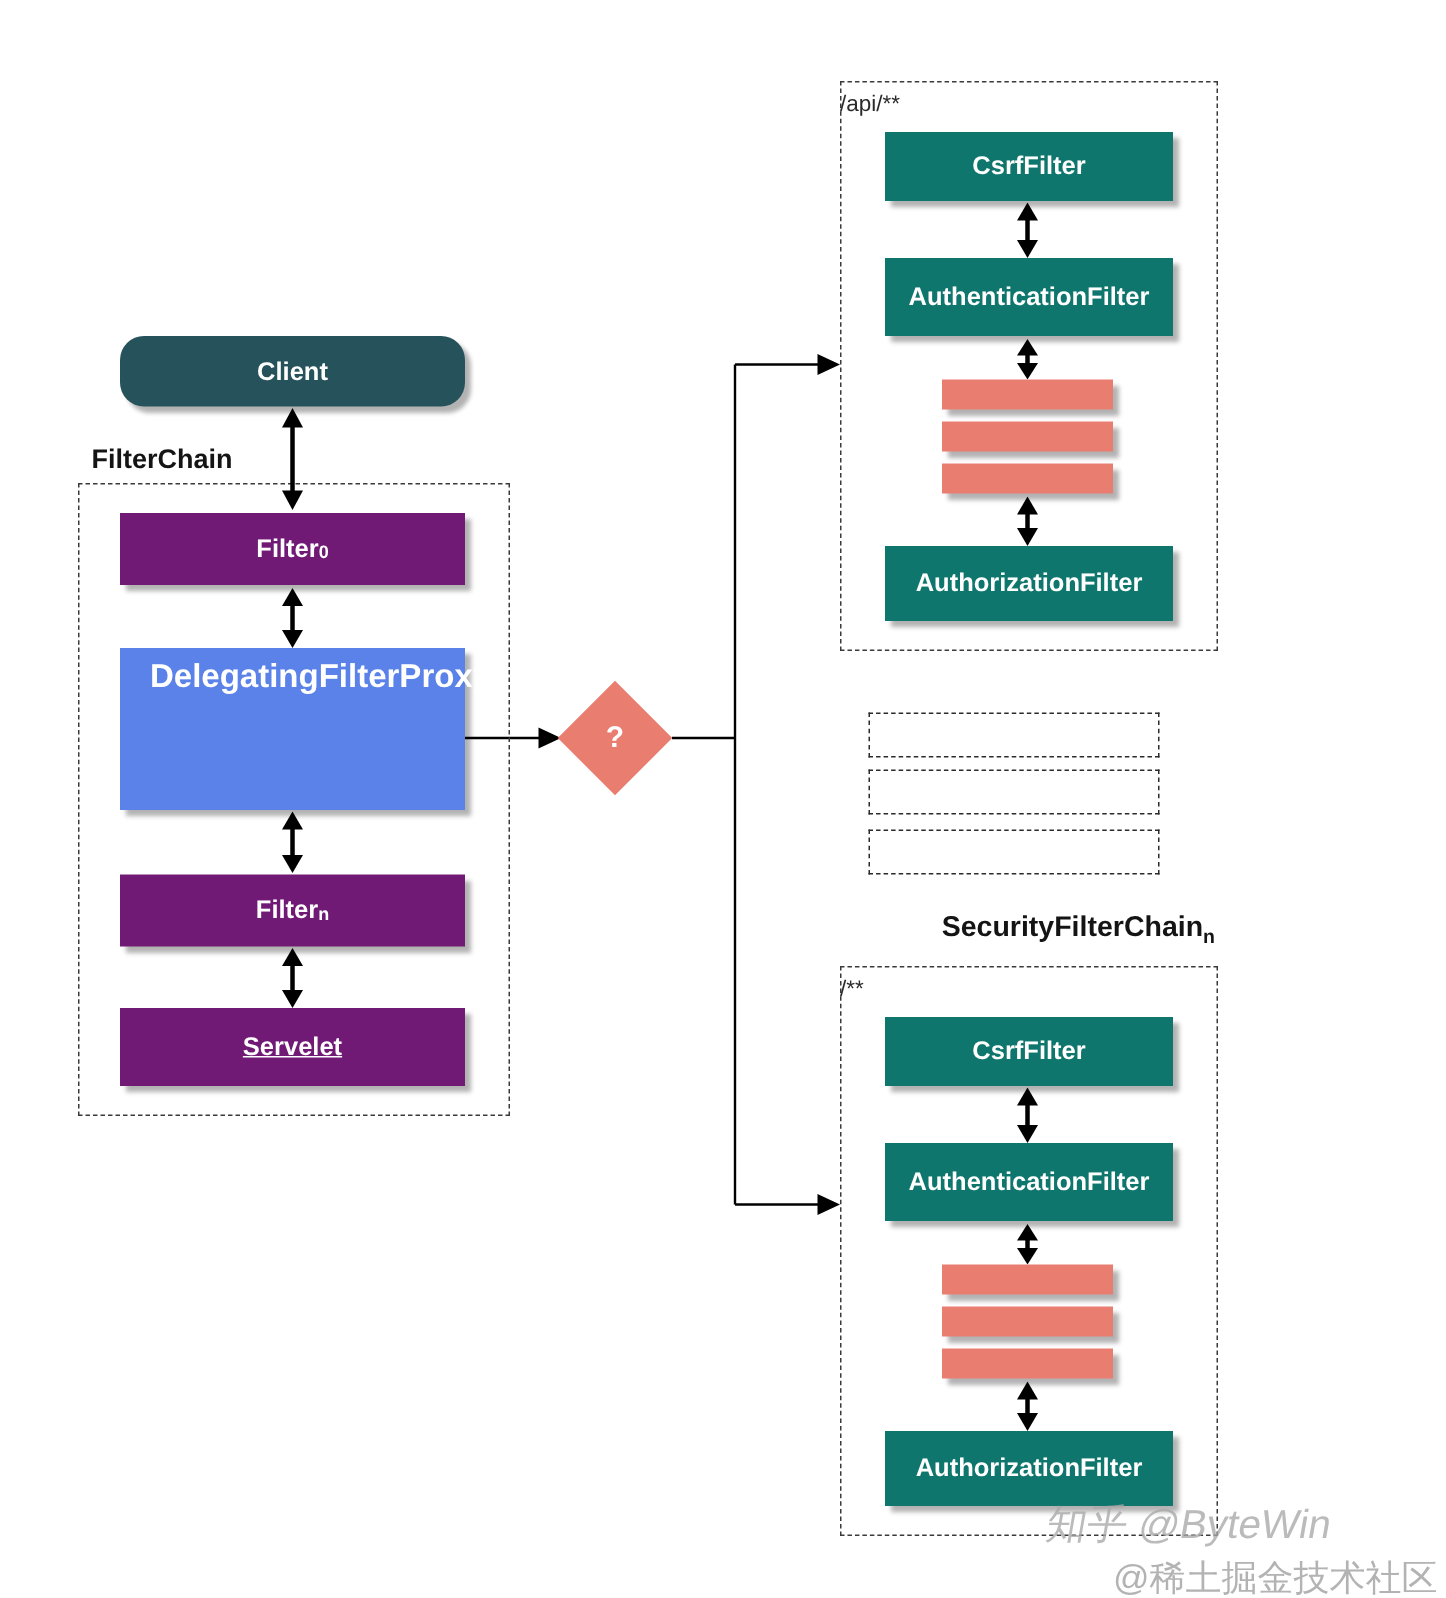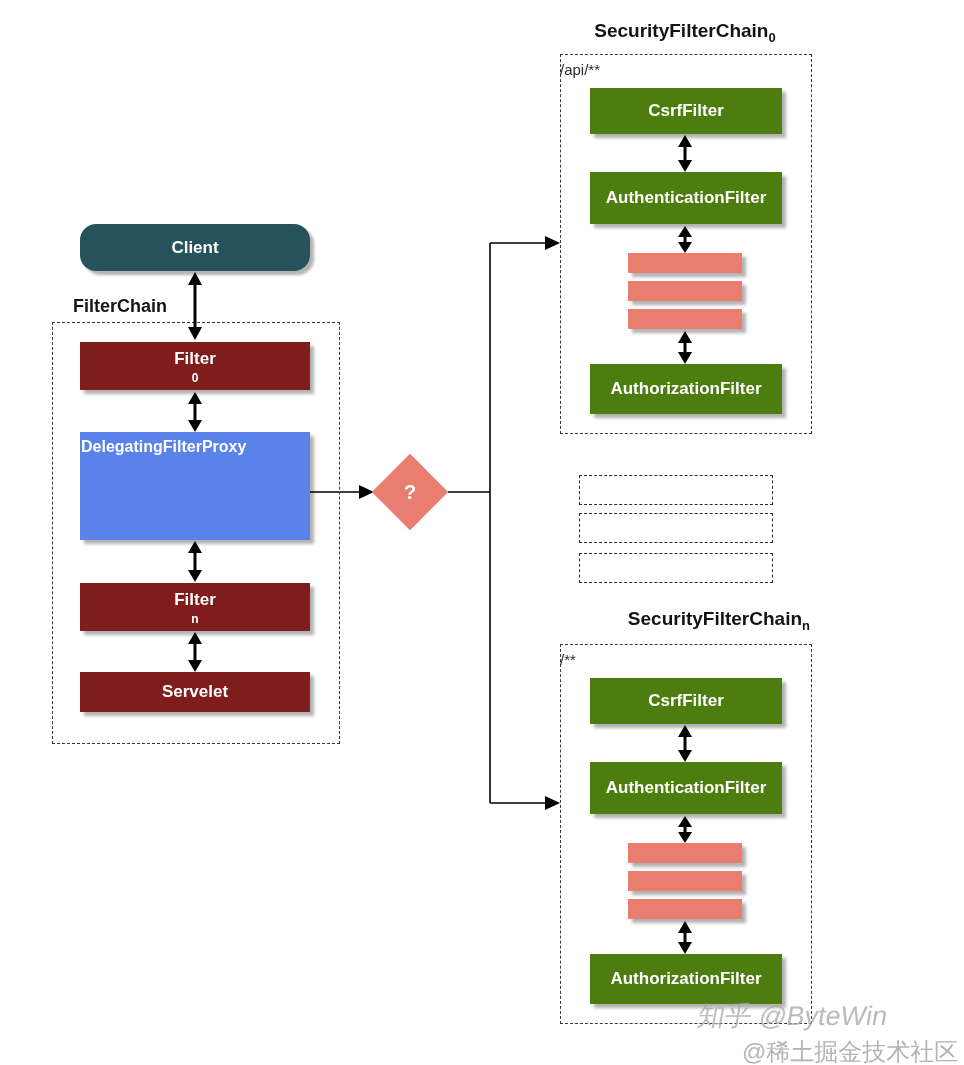--- a/index.html
+++ b/index.html
@@ -7,39 +7,39 @@
     position:relative;width:964px;height:1065px;background:#fff;overflow:hidden;
     font-family:"Liberation Sans", sans-serif;
   }
   
   .box{
     position:absolute;display:flex;align-items:center;justify-content:center;
     color:#fff;font-weight:bold;font-size:17px;
     box-shadow:4px 4px 3px rgba(0,0,0,0.30);
   }
   .dark-teal{background:#25525b;border-radius:16px;}
-  .teal{background:#7f1d1d;flex-direction:column;}
+  .teal{background:#701a75;}
   .blue{background:#5b82e9;}
-  .salmon{background:#4d7c0f;}
+  .salmon{background:#0f766e;}
   .box sub{font-size:12px;font-weight:bold;transform:translateY(2px);}
   
   .dashed{
     position:absolute;border:1.5px dashed #3a3a3a;background:transparent;
   }
   
   .title{
     position:absolute;color:#141414;font-weight:bold;font-size:19px;white-space:nowrap;
   }
   .title sub{font-size:13px;font-weight:bold;}
   .pattern{
     position:absolute;color:#2b2b2b;font-size:15px;white-space:nowrap;text-align:left;
   }
   
   .dfp-label{
-    position:absolute;left:1px;top:6px;color:#fff;font-weight:bold;font-size:16px;white-space:nowrap;
+    position:absolute;left:20px;top:6px;color:#fff;font-weight:bold;font-size:22px;white-space:nowrap;
   }
   
   .diamond{
     position:absolute;left:383px;top:465px;width:54px;height:54px;background:#e97d70;
     transform:rotate(45deg);
   }
   .diamond span{
     position:absolute;left:0;top:0;width:100%;height:100%;
     display:flex;align-items:center;justify-content:center;
     transform:rotate(-45deg);color:#fff;font-weight:bold;font-size:20px;
@@ -81,39 +81,39 @@
     <polygon points="270,8 255,1 255,15"></polygon>
     <line x1="200" y1="257" x2="200" y2="568"></line>
     <line x1="200" y1="568" x2="256" y2="568"></line>
     <polygon points="270,568 255,561 255,575"></polygon>
   </svg>
 
   <div class="box dark-teal" style="left:80px;top:224px;width:230px;height:47px;">
     <span>Client</span>
   </div>
 
-  <div class="title" style="left:61px;top:296px;font-size:18px;margin-left:12px;">FilterChain</div>
+  <div class="title" style="left:61px;top:296px;font-size:18px;">FilterChain</div>
 
   <div class="dashed" style="left:52px;top:322px;width:286px;height:420px;"></div>
 
   <div class="box teal" style="left:80px;top:342px;width:230px;height:48px;">
     <span>Filter</span>
       <sub>0</sub>
   </div>
 
   <div class="box blue" style="left:80px;top:432px;width:230px;height:108px;">
     <span class="dfp-label">DelegatingFilterProxy</span>
   </div>
 
   <div class="box teal" style="left:80px;top:583px;width:230px;height:48px;">
     <span>Filter</span>
       <sub>n</sub>
   </div>
 
-  <div class="box teal" style="left:80px;top:672px;width:230px;height:40px;">
+  <div class="box teal" style="left:80px;top:672px;width:230px;height:52px;text-decoration:underline;">
     <span>Servelet</span>
   </div>
 
   <svg class="varrow" style="left:184px;top:272px;" width="22" height="68">
     <line x1="11" y1="9" x2="11" y2="59"></line>
     <polygon points="11,0 4,13 18,13"></polygon>
     <polygon points="11,68 4,55 18,55"></polygon>
   </svg>
   <svg class="varrow" style="left:184px;top:392px;" width="22" height="40">
     <line x1="11" y1="8" x2="11" y2="32"></line>
@@ -128,23 +128,20 @@
   <svg class="varrow" style="left:184px;top:632px;" width="22" height="40">
     <line x1="11" y1="8" x2="11" y2="32"></line>
     <polygon points="11,0 4,12 18,12"></polygon>
     <polygon points="11,40 4,28 18,28"></polygon>
   </svg>
 
   <div class="diamond">
     <span>?</span>
   </div>
 
-  <div class="title" style="left:560px;top:20px;width:250px;text-align:center;">
-    <span>SecurityFilterChain</span><sub>0</sub>
-  </div>
   <div class="dashed" style="left:560px;top:54px;width:250px;height:378px;"></div>
   <div class="pattern" style="left:560px;top:61px;width:250px;">/api/**</div>
 
   <div class="box salmon" style="left:590px;top:88px;width:192px;height:46px;">
     <span>CsrfFilter</span>
   </div>
   <svg class="varrow" style="left:674px;top:135px;" width="22" height="37">
     <line x1="11" y1="8" x2="11" y2="29"></line>
     <polygon points="11,0 4,12 18,12"></polygon>
     <polygon points="11,37 4,25 18,25"></polygon>

